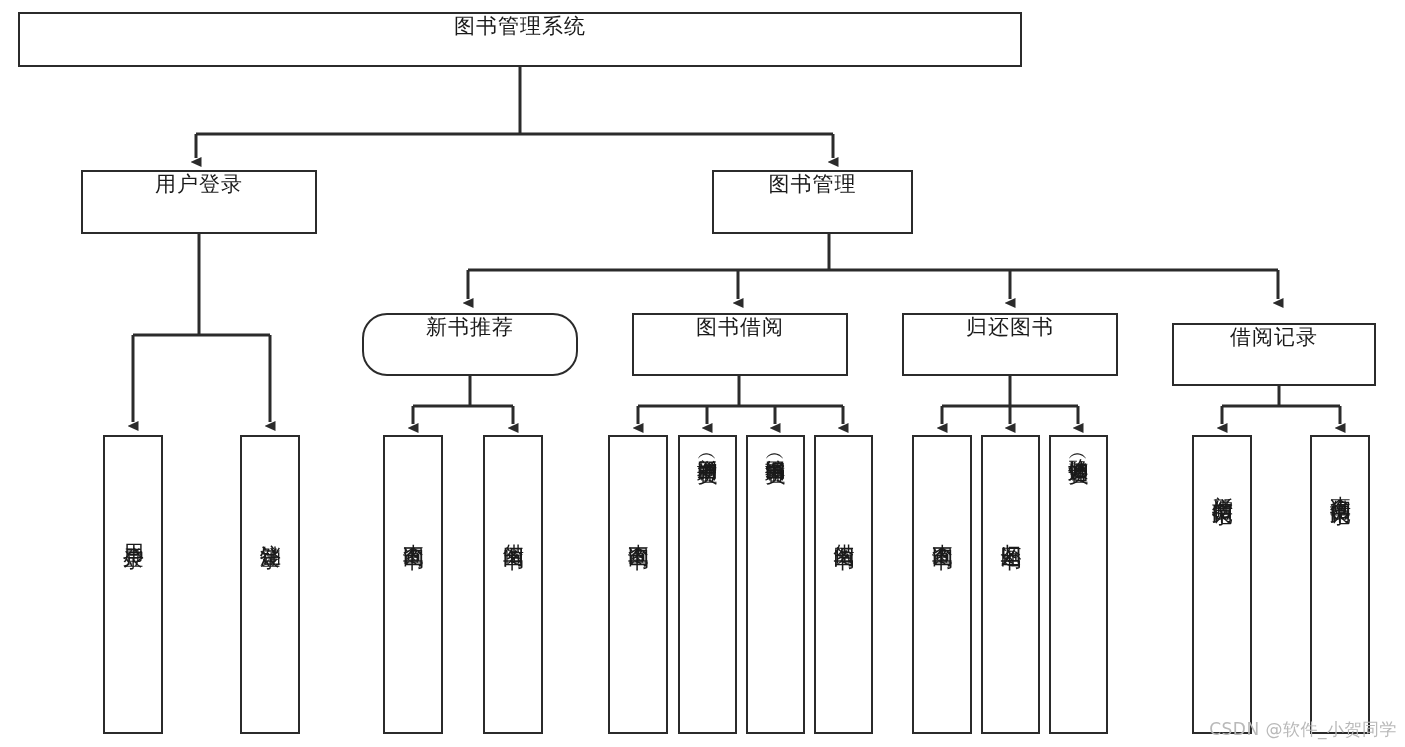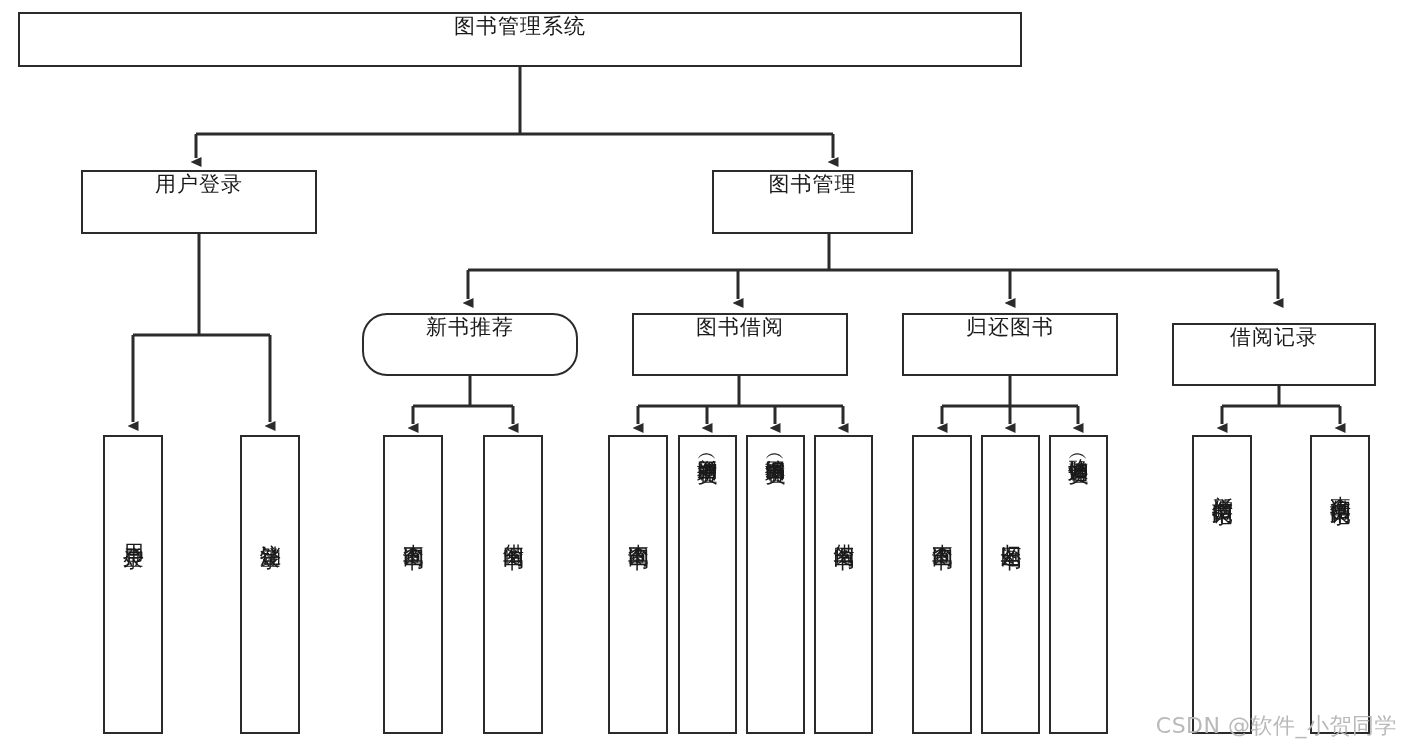--- a/index.html
+++ b/index.html
@@ -56,21 +56,21 @@
   }
   .node.vert.tall .vlabel {
     font-size: 20px;
     letter-spacing: 1px;
     line-height: 1.22;
   }
   .watermark {
     position: absolute;
     right: 8px;
     bottom: 6px;
-    font-size: 22px;
+    font-size: 17px;
     color: #b9b9b9;
     letter-spacing: 0.5px;
     white-space: nowrap;
   }
 </style>
 </head>
 <body>
 
 <div id="canvas">
 

